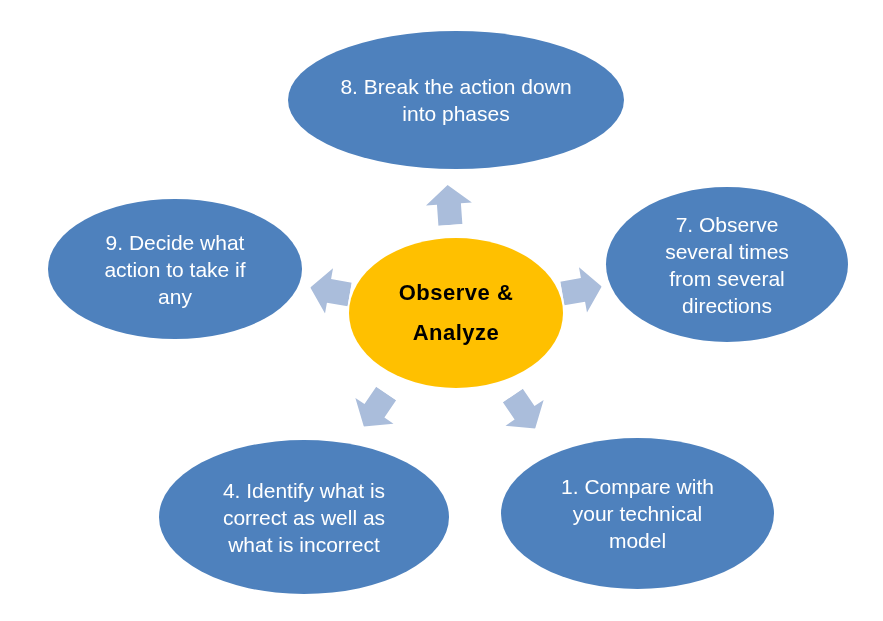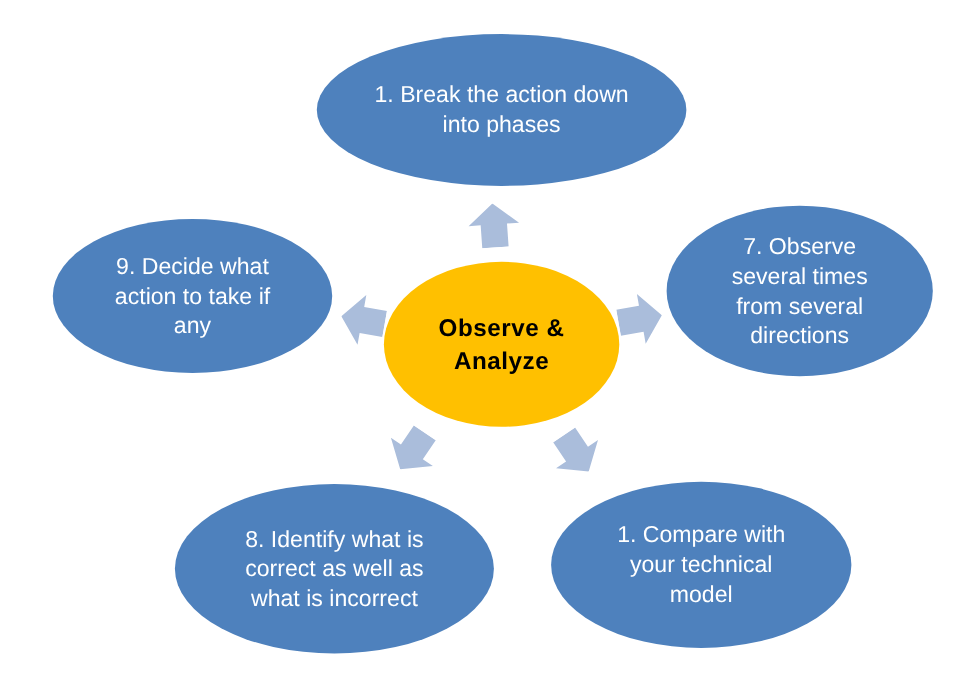--- a/index.html
+++ b/index.html
@@ -24,21 +24,21 @@
     background: #4E81BD;
     color: #ffffff;
     font-size: 21px;
     line-height: 27px;
   }
   .hub {
     background: #FFC000;
     color: #000000;
     font-weight: bold;
     font-size: 22px;
-    line-height: 30px;
+    line-height: 40px;
     letter-spacing: 0.5px;
   }
   .lbl { white-space: pre-line; }
 
   
   .n1  { left: 288px; top:  31px; width: 336px; height: 138px; }
   .n2  { left: 606px; top: 187px; width: 242px; height: 155px; }
   .n3  { left: 501px; top: 438px; width: 273px; height: 151px; }
   .n4  { left: 159px; top: 440px; width: 290px; height: 154px; }
   .n5  { left:  48px; top: 199px; width: 254px; height: 140px; }
@@ -52,39 +52,39 @@
   .arrow-lr { left: 500px; top: 392px; transform: rotate(146deg);  }
   .arrow-ll { left: 351px; top: 390px; transform: rotate(-146deg); }
   .arrow-ul { left: 306px; top: 271px; transform: rotate(-80deg);  }
 </style>
 </head>
 <body>
 
 <div class="stage">
 
   <div class="ellipse node n1">
-    <span class="lbl">1. Break the action down
+    <span class="lbl">8. Break the action down
 into phases</span>
   </div>
 
   <div class="ellipse node n2">
     <span class="lbl">7. Observe
 several times
 from several
 directions</span>
   </div>
 
   <div class="ellipse node n3">
     <span class="lbl">1. Compare with
 your technical
 model</span>
   </div>
 
   <div class="ellipse node n4">
-    <span class="lbl">8. Identify what is
+    <span class="lbl">4. Identify what is
 correct as well as
 what is incorrect</span>
   </div>
 
   <div class="ellipse node n5">
     <span class="lbl">9. Decide what
 action to take if
 any</span>
   </div>
 

